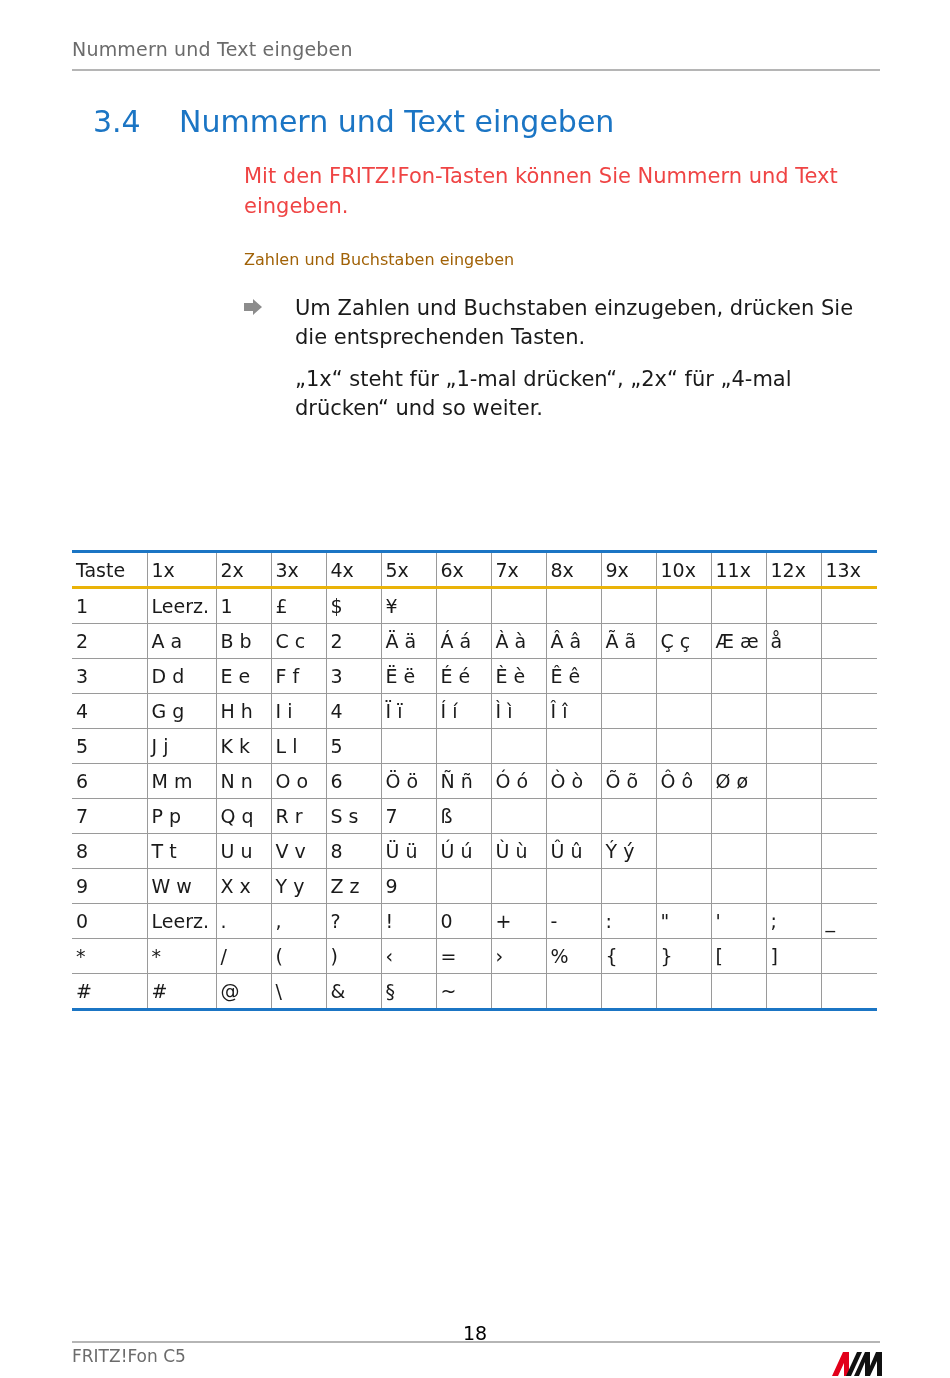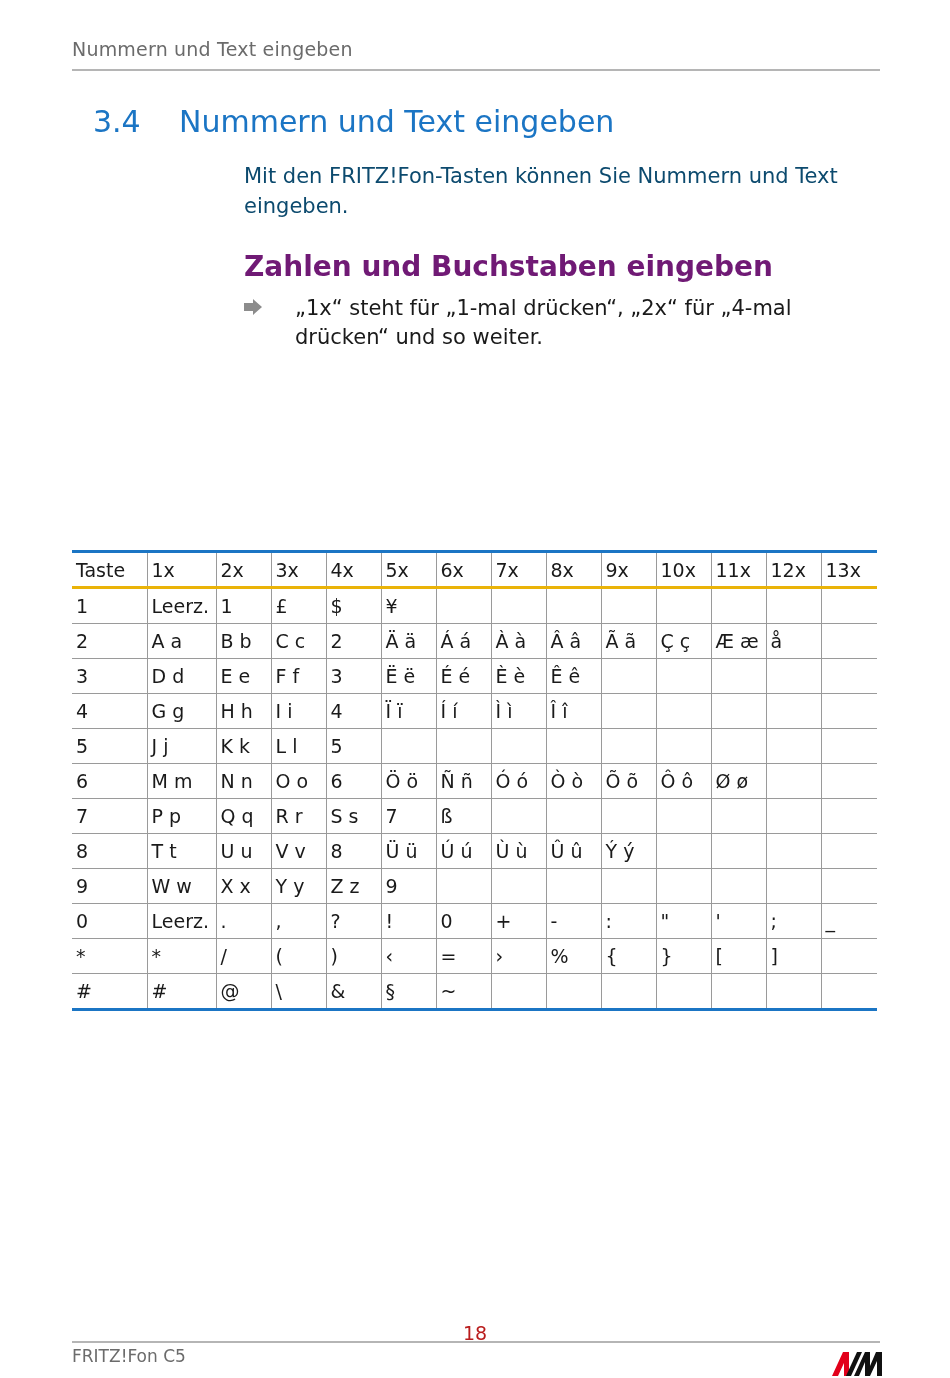--- a/index.html
+++ b/index.html
@@ -2,56 +2,57 @@
 <html><head>
 <meta charset="utf-8">
 <style>
   html, body { margin:0; padding:0; background:#ffffff; }
   body { width:950px; height:1378px; position:relative; overflow:hidden;
          font-family:"DejaVu Sans", "Liberation Sans", sans-serif; color:#1a1a1a; }
   .running-head { position:absolute; left:72px; top:38px; font-size:19px; color:#6b6b6b; letter-spacing:0.2px; }
   .head-rule { position:absolute; left:72px; top:69px; width:808px; height:2px; background:#b5b5b5; }
   .section-title { position:absolute; left:72px; top:104px; font-size:30px; color:#1b75c4; white-space:nowrap; }
   .section-title .num { display:inline-block; width:86px;margin-left:21px; }
-  .intro { position:absolute; left:244px; top:161px; width:620px; font-size:21px; line-height:30px; color:#0c4a6e; }
-  .subhead { position:absolute; left:244px; top:250px; font-size:28px; color:#701a75;font-weight:bold; }
+  .intro { position:absolute; left:244px; top:161px; width:620px; font-size:21px; line-height:30px; color:#ef4444; }
+  .subhead { position:absolute; left:244px; top:250px; font-size:16px; color:#a16207; }
   .step { position:absolute; left:244px; top:294px; width:640px; }
   .arrow { position:absolute; left:0; top:5px; width:20px; height:16px; }
   .step p { margin:0 0 13px 51px; font-size:21px; line-height:29px; color:#1a1a1a; }
   table.keys { position:absolute; left:72px; top:550px; width:800px; border-collapse:collapse; table-layout:fixed;
                font-size:19px; color:#1a1a1a; }
   table.keys th, table.keys td { border-left:1.5px solid #9a9a9a; border-bottom:1.5px solid #9a9a9a; text-align:left;
                padding:0 4px; height:34px; white-space:nowrap; overflow:hidden; font-weight:normal; }
   table.keys th:first-child, table.keys td:first-child { border-left:none; }
   table.keys thead tr { border-top:3px solid #1b75c4; }
   table.keys thead th { border-bottom:3px solid #eab308; height:33px; }
   table.keys tbody tr:last-child td { border-bottom:3px solid #1b75c4; }
   .foot-rule { position:absolute; left:72px; top:1341px; width:808px; height:2px; background:#b5b5b5; }
   .foot-left { position:absolute; left:72px; top:1346px; font-size:17px; color:#6b6b6b; }
-  .foot-page { position:absolute; left:463px; top:1322px; font-size:19px; color:#b91c1c; }
+  .foot-page { position:absolute; left:463px; top:1322px; font-size:19px; color:#000000; }
   .logo { position:absolute; left:832px; top:1349px; width:50px; height:27px; }
 </style>
 </head>
 <body>
 
 <div class="running-head">Nummern und Text eingeben</div>
 <div class="head-rule"></div>
 
 <div class="section-title">
   <span class="num">3.4</span><span>Nummern und Text eingeben</span>
 </div>
 
 <div class="intro">Mit den FRITZ!Fon-Tasten können Sie Nummern und Text eingeben.</div>
 
 <div class="subhead">Zahlen und Buchstaben eingeben</div>
 
 <div class="step">
   <svg class="arrow" viewBox="0 0 20 16">
     <polygon points="0,4 9,4 9,0 18,8 9,16 9,12 0,12" fill="#8c8c8c"></polygon>
   </svg>
+  <p>Um Zahlen und Buchstaben einzugeben, drücken Sie die entsprechenden Tasten.</p>
   <p>„1x“ steht für „1-mal drücken“, „2x“ für „4-mal drücken“ und so weiter.</p>
 </div>
 
 <table class="keys">
   <colgroup>
     <col style="width:75px">
       <col style="width:69px">
       <col style="width:55px">
       <col style="width:55px">
     <col style="width:55px">

